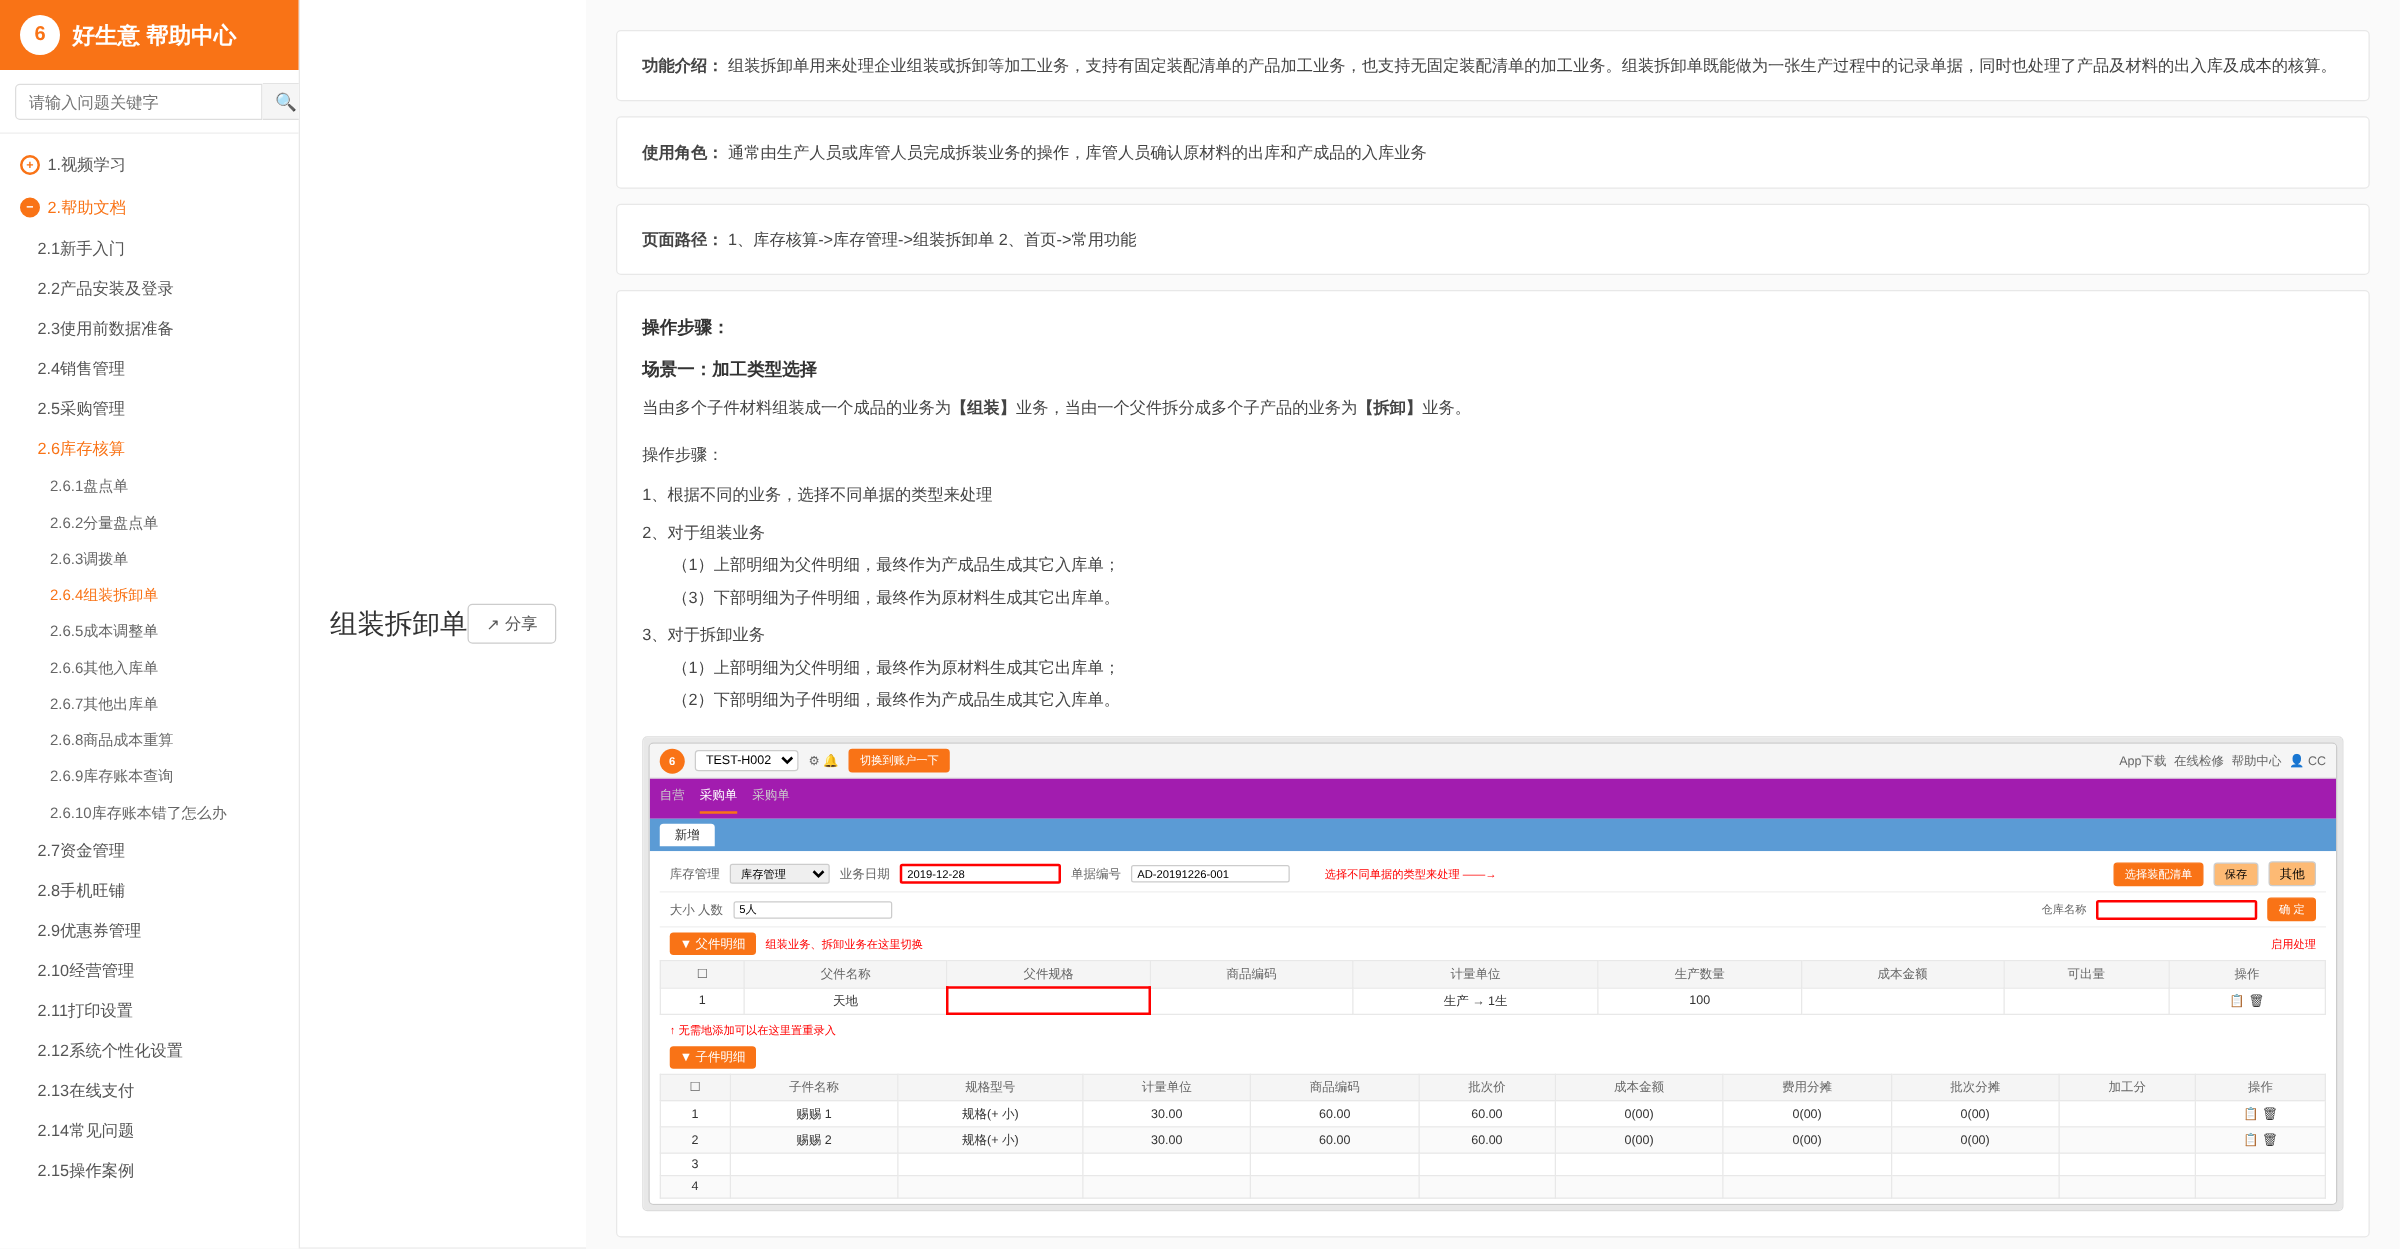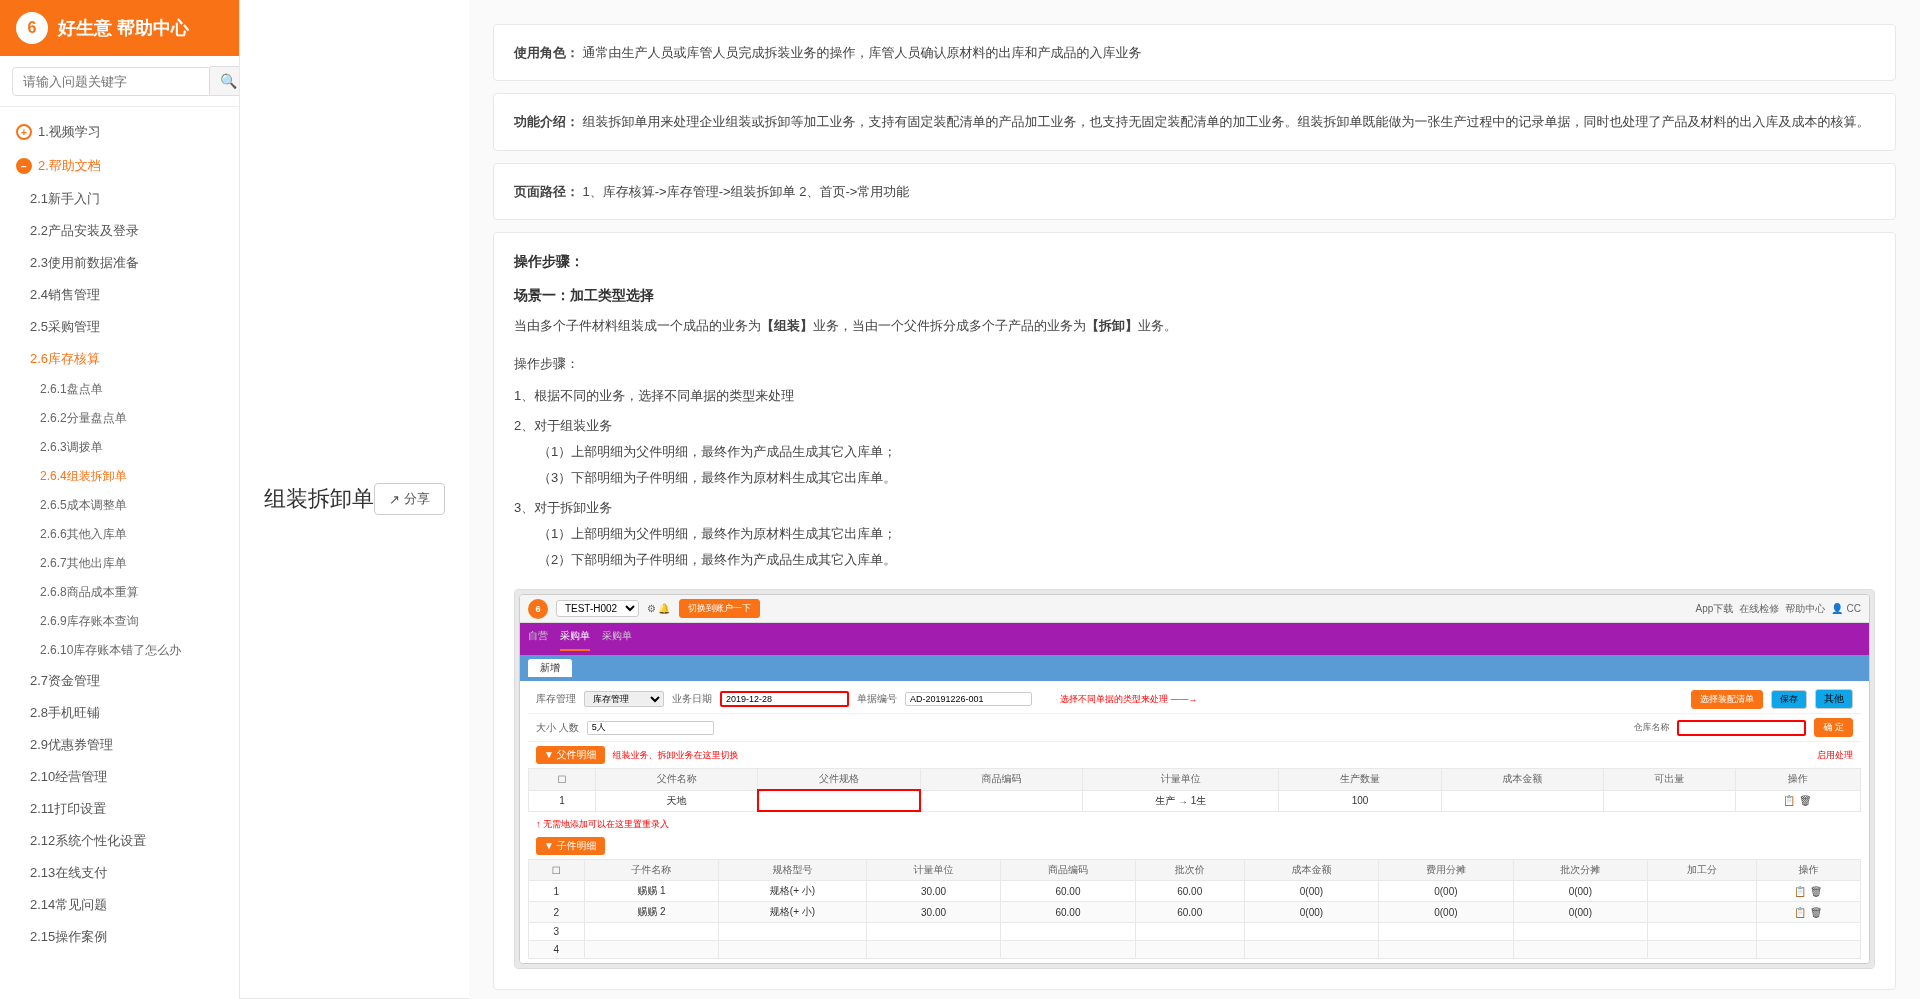--- a/index.html
+++ b/index.html
@@ -45,21 +45,21 @@
     .sim-topbar-logo { width: 20px; height: 20px; background: #f97316; border-radius: 50%; display: flex; align-items: center; justify-content: center; color: white; font-size: 9px; font-weight: bold; }
     .sim-topbar-select { border: 1px solid #ccc; border-radius: 3px; padding: 1px 4px; font-size: 10px; background: #fff; }
     .sim-topbar-right { margin-left: auto; display: flex; align-items: center; gap: 6px; font-size: 10px; color: #666; }
     .sim-nav { background: #a21caf; display: flex; align-items: flex-start; padding: 0 8px; height: 32px; gap: 12px; }
     .sim-nav-item { color: #ccc; font-size: 10px; padding: 6px 0; cursor: pointer; }
     .sim-nav-item.active { color: #fff; border-bottom: 2px solid #f97316; }
     .sim-form-row { display: flex; align-items: center; padding: 4px 8px; gap: 8px; border-bottom: 1px solid #f0f0f0; font-size: 10px; flex-wrap: wrap; }
     .sim-form-label { color: #666; white-space: nowrap; }
     .sim-form-input { border: 1px solid #ccc; border-radius: 2px; padding: 1px 4px; font-size: 10px; min-width: 80px; }
     .sim-form-input.highlight-red { border: 2px solid red; }
-    .sim-btn { border-radius: 3px; padding: 2px 8px; font-size: 10px; cursor: pointer; border: 1px solid #ccc; background: #0ea5e9; }
+    .sim-btn { border-radius: 3px; padding: 2px 8px; font-size: 10px; cursor: pointer; border: 1px solid #ccc; background: #fdba74; }
     .sim-btn-orange { background: #f97316; color: white; border-color: #f97316; }
     .sim-section-toggle { background: #f97316; color: white; padding: 2px 8px; border-radius: 3px; font-size: 10px; display: inline-flex; align-items: center; }
     .sim-table { width: 100%; border-collapse: collapse; font-size: 10px; }
     .sim-table th { background: #f5f5f5; border: 1px solid #e8e8e8; padding: 3px 6px; color: #666; font-weight: normal; text-align: center; }
     .sim-table td { border: 1px solid #e8e8e8; padding: 3px 6px; text-align: center; color: #333; }
     .sim-table tr:nth-child(even) td { background: #fafafa; }
 
     .content-section { background: #fff; border: 1px solid #e8e8e8; border-radius: 4px; padding: 20px; margin-bottom: 12px; }
   </style>
 </head>
@@ -128,27 +128,27 @@
     <h1>组装拆卸单</h1>
     <button id="share-btn">
       <span>↗</span>
       <span>分享</span>
     </button>
   </div>
 
   <div id="main-content">
 
     <div class="content-card">
+      <span style="font-weight:bold;">功能介绍：</span>
+      <span>组装拆卸单用来处理企业组装或拆卸等加工业务，支持有固定装配清单的产品加工业务，也支持无固定装配清单的加工业务。组装拆卸单既能做为一张生产过程中的记录单据，同时也处理了产品及材料的出入库及成本的核算。</span>
+    </div>
+
+    <div class="content-card">
       <span style="font-weight:bold;">使用角色：</span>
       <span>通常由生产人员或库管人员完成拆装业务的操作，库管人员确认原材料的出库和产成品的入库业务</span>
-    </div>
-
-    <div class="content-card">
-      <span style="font-weight:bold;">功能介绍：</span>
-      <span>组装拆卸单用来处理企业组装或拆卸等加工业务，支持有固定装配清单的产品加工业务，也支持无固定装配清单的加工业务。组装拆卸单既能做为一张生产过程中的记录单据，同时也处理了产品及材料的出入库及成本的核算。</span>
     </div>
 
     <div class="content-card">
       <span style="font-weight:bold;">页面路径：</span>
       <span>1、库存核算-&gt;库存管理-&gt;组装拆卸单 2、首页-&gt;常用功能</span>
     </div>
 
     <div class="content-section">
       <div class="section-title">操作步骤：</div>
 

